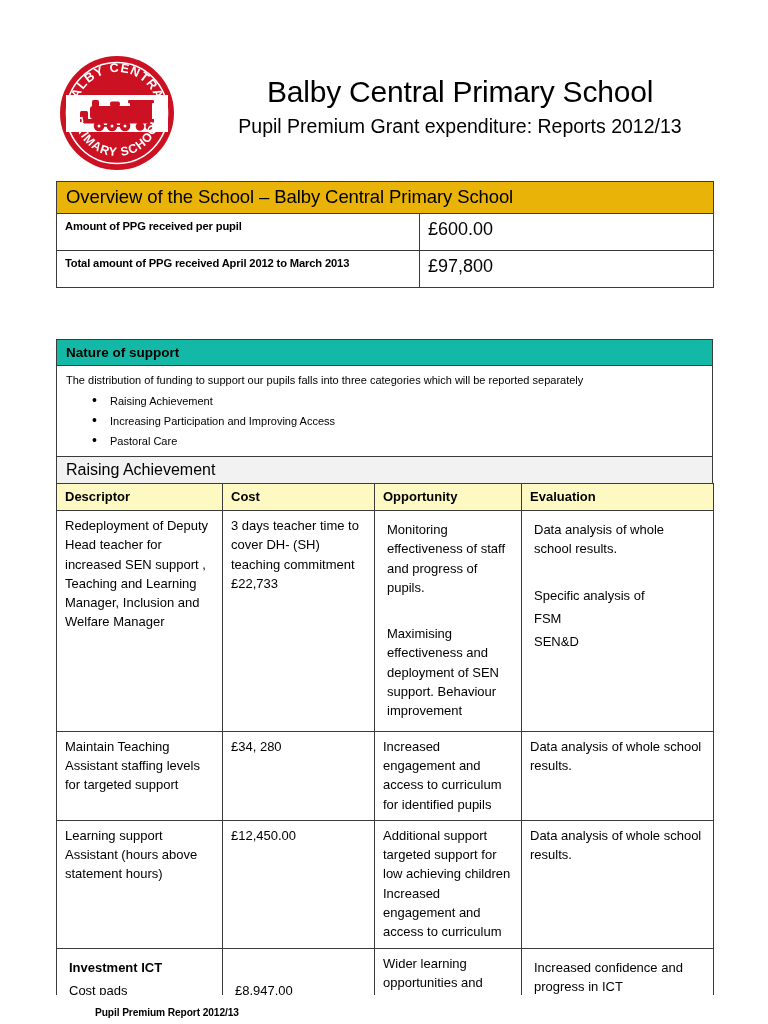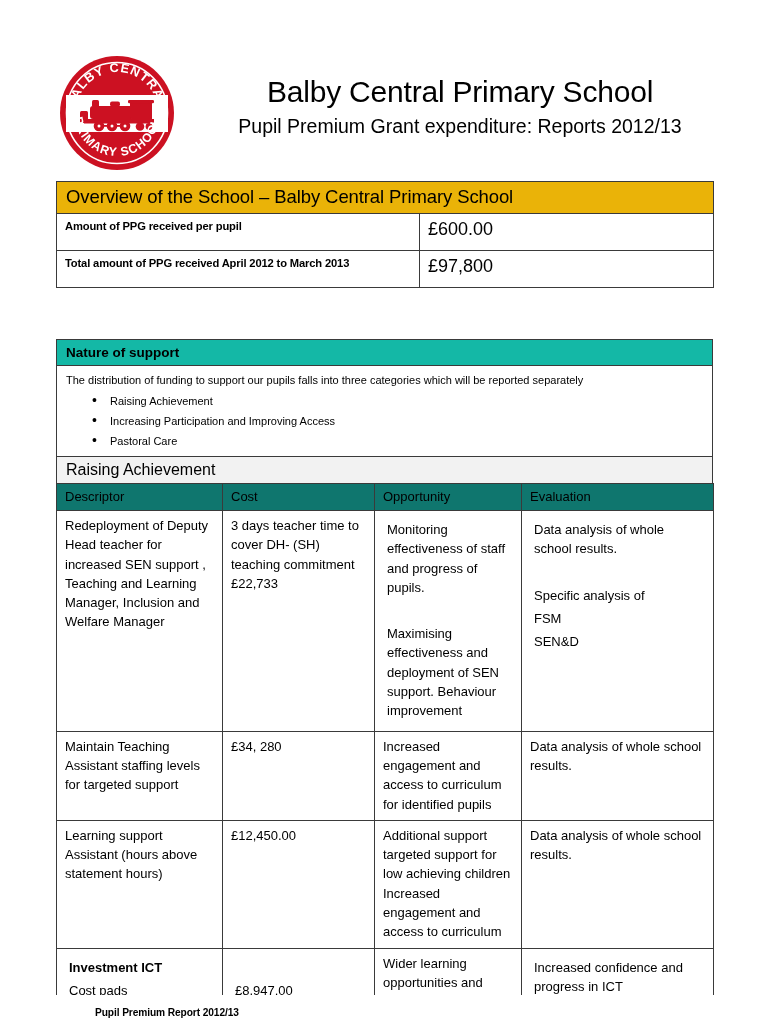--- a/index.html
+++ b/index.html
@@ -160,23 +160,23 @@
     border-bottom: none;
   }
   #ra-table col.c1 { width: 166px; }
   #ra-table col.c2 { width: 152px; }
   #ra-table col.c3 { width: 147px; }
   #ra-table col.c4 { width: 192px; }
 
   #ra-table th.hdr {
     font-size: 13px;
     line-height: 16px;
-    font-weight: normal;
+    font-weight: bold;
     padding: 5px 6px 5px 8px;
-    background: #0f766e;
+    background: #fef9c3;
   }
   #ra-table td.cell {
     font-size: 13px;
     line-height: 19.3px;
     padding: 5px 7px 6px 8px;
   }
   #ra-table td.cell p { margin: 4px; }
   #ra-table td.cell p.gap { height: 19px; }
   #ra-table td.cell .bold { font-weight: bold; }
 

